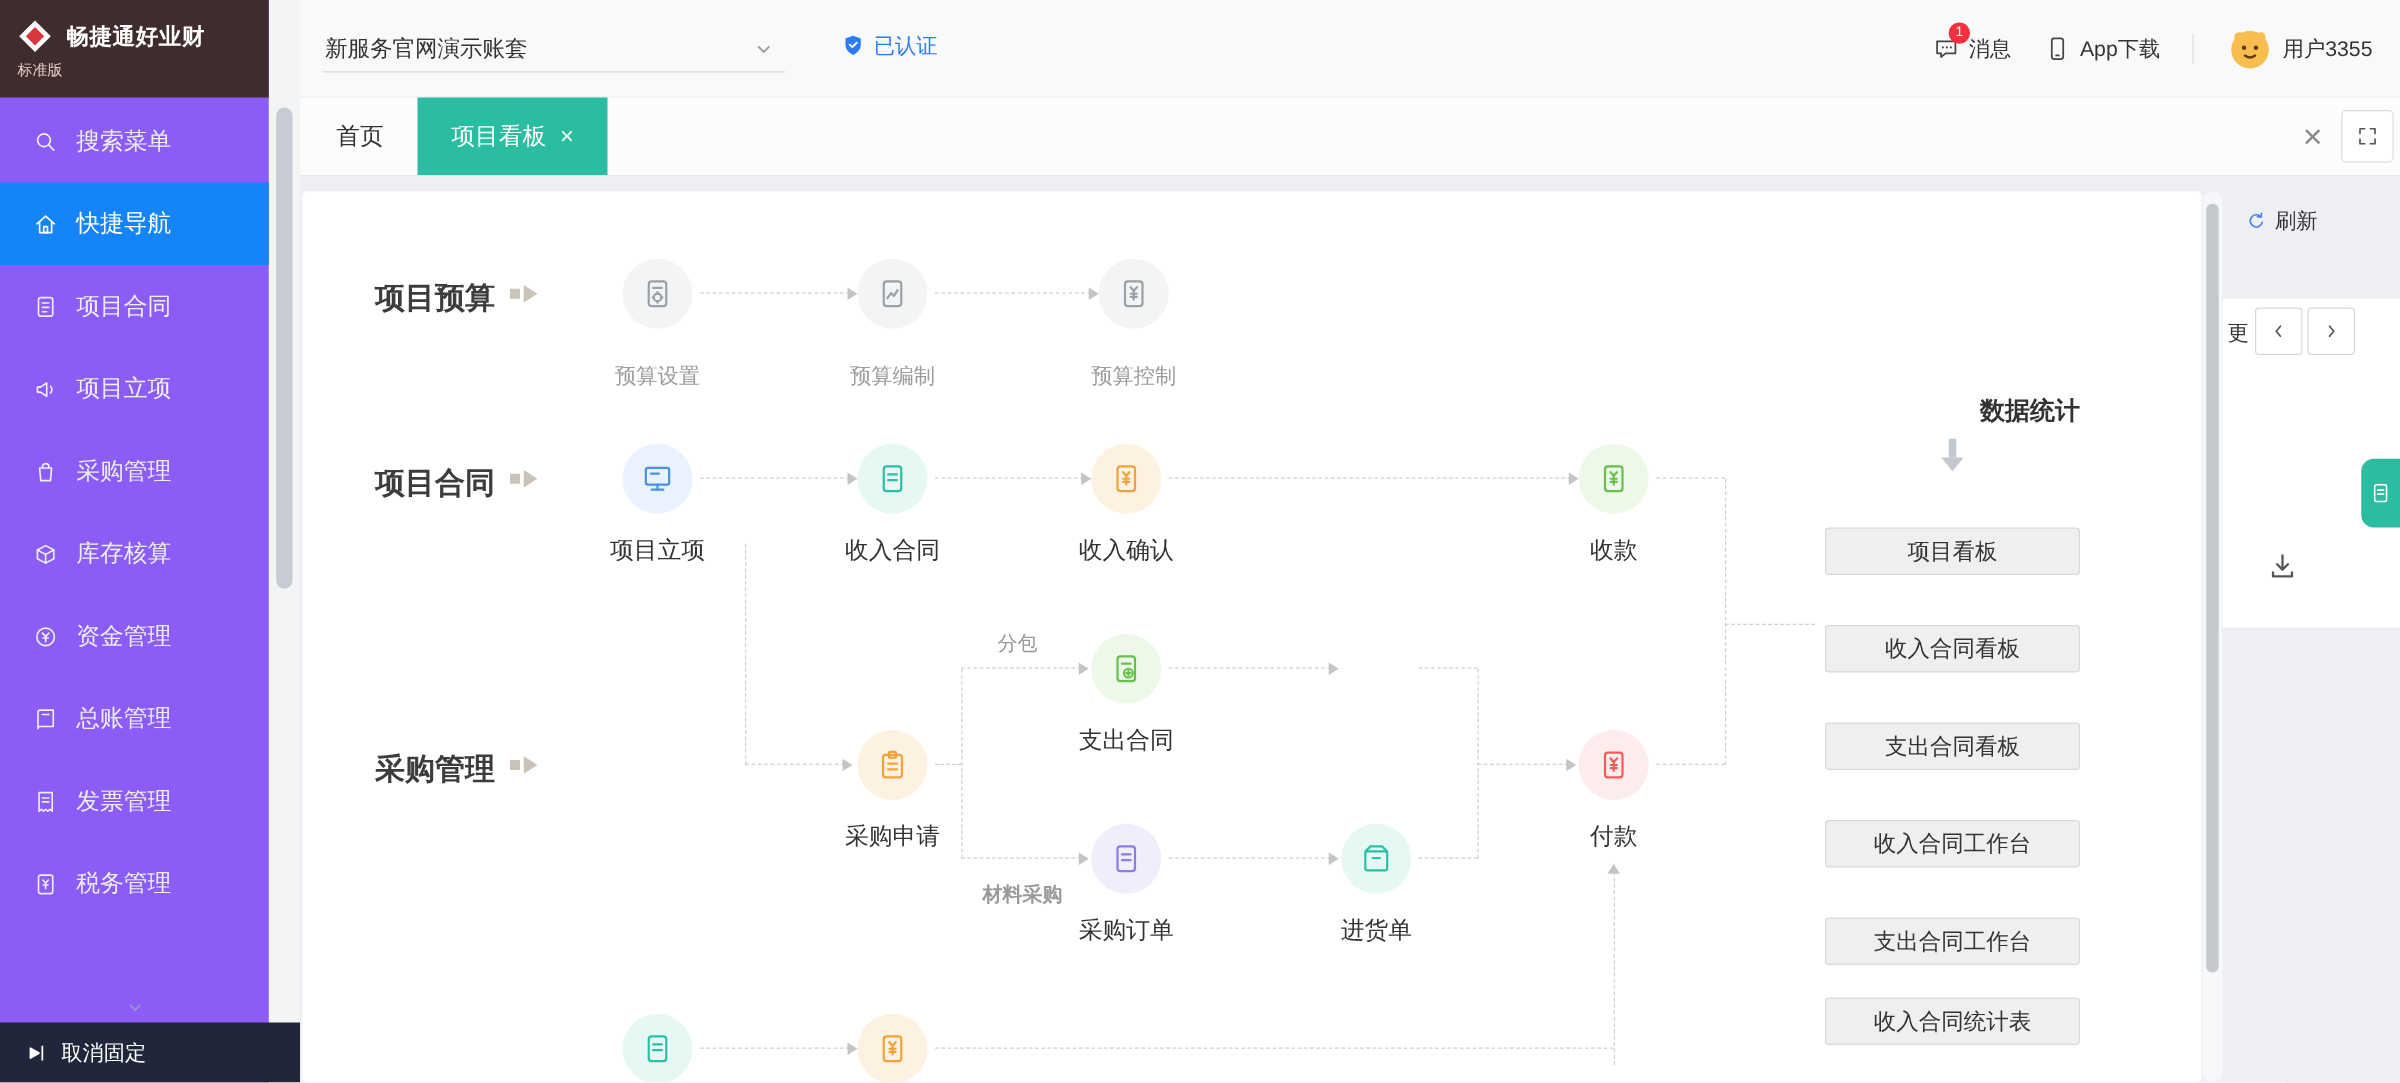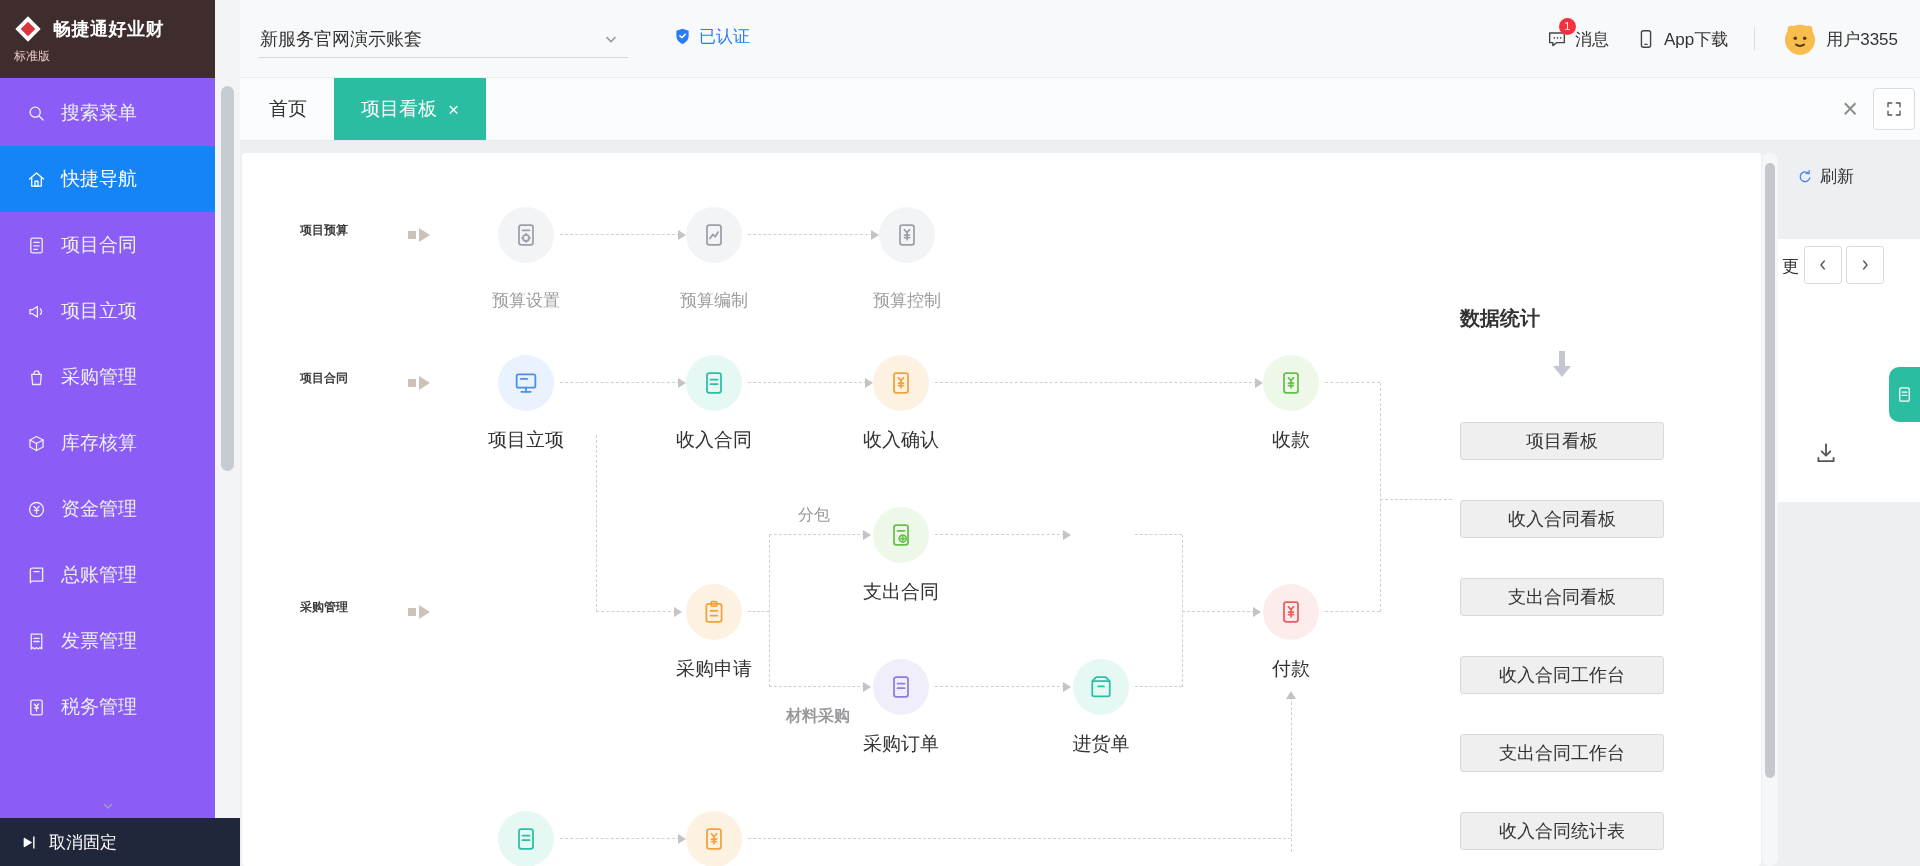--- a/index.html
+++ b/index.html
@@ -60,35 +60,35 @@
   .more-label { position:absolute; left:4px; top:16px; font-size:17px; color:#333; }
   .pager-btn { position:absolute; top:7px; width:38px; height:38px; background:#fff; border:1px solid #d9d9d9; border-radius:3px; display:flex; align-items:center; justify-content:center; cursor:pointer; color:#555; }
   .pager-btn svg { width:16px; height:16px; }
   .pager-prev { left:26px; } .pager-next { left:68px; }
   .side-tag { position:absolute; left:1649px; top:226px; width:31px; height:55px; background:#2bbda1; border-radius:10px 0 0 10px; display:flex; align-items:center; justify-content:center; cursor:pointer; z-index:3; color:#fff; }
   .side-tag svg { width:19px; height:19px; }
   .download-btn { position:absolute; left:1564px; top:290px; width:44px; height:44px; display:flex; align-items:center; justify-content:center; cursor:pointer; color:#555; }
   .download-btn svg { width:26px; height:26px; }
 
   
-  .flow-row-label { position:absolute; width:112px; font-size:12px; font-weight:600; color:#3c3c3c; white-space:nowrap; }
+  .flow-row-label { position:absolute; width:112px; font-size:24px; font-weight:600; color:#3c3c3c; white-space:nowrap; }
   .row-marker { position:absolute; display:flex; align-items:center; gap:3px; }
   .row-marker .sq { width:8px; height:8px; background:#ccc3b8; }
   .row-marker .tri { width:0; height:0; border-top:7px solid transparent; border-bottom:7px solid transparent; border-left:11px solid #ccc3b8; }
   .flow-node { position:absolute; width:110px; text-align:center; cursor:pointer; }
   .node-circle { width:56px; height:56px; border-radius:50%; margin:0 auto; display:flex; align-items:center; justify-content:center; }
   .node-circle svg { width:28px; height:28px; }
   .node-label { margin-top:16px; font-size:19px; color:#333; white-space:nowrap; }
   .flow-node.muted .node-label { color:#9b9b9b; font-size:17px; margin-top:26px; }
   .connector-h { position:absolute; border-top:1.5px dashed #d0d0d0; height:0; }
   .connector-v { position:absolute; border-left:1.5px dashed #d0d0d0; width:0; }
   .arrow-r { position:absolute; width:0; height:0; border-top:5px solid transparent; border-bottom:5px solid transparent; border-left:8px solid #c4c4c4; }
   .arrow-u { position:absolute; width:0; height:0; border-left:5px solid transparent; border-right:5px solid transparent; border-bottom:8px solid #c4c4c4; }
   .branch-label { position:absolute; font-size:16px; color:#98999b; white-space:nowrap; }
-  .stats-title { position:absolute; left:1218px; top:152px; width:204px; text-align:left; font-size:20px; font-weight:600; color:#333; }
+  .stats-title { position:absolute; left:1218px; top:162px; width:204px; text-align:right; font-size:20px; font-weight:600; color:#333; }
   .stats-arrow { position:absolute; left:1304px; top:198px; width:32px; display:flex; flex-direction:column; align-items:center; }
   .stats-arrow .stem { width:6px; height:15px; background:#c3c8d0; }
   .stats-arrow .head { width:0; height:0; border-left:9px solid transparent; border-right:9px solid transparent; border-top:11px solid #c3c8d0; }
   .stats-btn { position:absolute; left:1218px; width:204px; height:38px; background:#efefef; border:1px solid #d9d9d9; border-radius:3px; font-size:18px; color:#333; display:flex; align-items:center; justify-content:center; cursor:pointer; }
 </style>
 </head>
 <body>
 
 <div class="sidebar">
   <div class="logo-area">
@@ -504,21 +504,21 @@
       <div class="stats-title">数据统计</div>
       <div class="stats-arrow">
         <div class="stem"></div>
         <div class="head"></div>
       </div>
       <div class="stats-btn" style="top: 269px;">项目看板</div>
       <div class="stats-btn" style="top: 347px;">收入合同看板</div>
       <div class="stats-btn" style="top: 503px;">收入合同工作台</div>
       <div class="stats-btn" style="top: 425px;">支出合同看板</div>
       <div class="stats-btn" style="top: 581px;">支出合同工作台</div>
-      <div class="stats-btn" style="top: 659px;">收入合同统计表</div>
+      <div class="stats-btn" style="top: 645px;">收入合同统计表</div>
     </div>
   <div class="canvas-scrollbar">
     <div class="thumb"></div>
   </div>
   <div class="refresh-btn">
     <svg viewBox="0 0 24 24" fill="none" stroke="currentColor" stroke-width="1.8" stroke-linecap="round" stroke-linejoin="round">
         <path d="M18.4 13.2 A6.5 6.5 0 1 1 17 7.3"></path>
         <polyline points="17.6,3.6 17.2,7.5 13.3,7.1"></polyline>
       </svg>
     <span>刷新</span>

